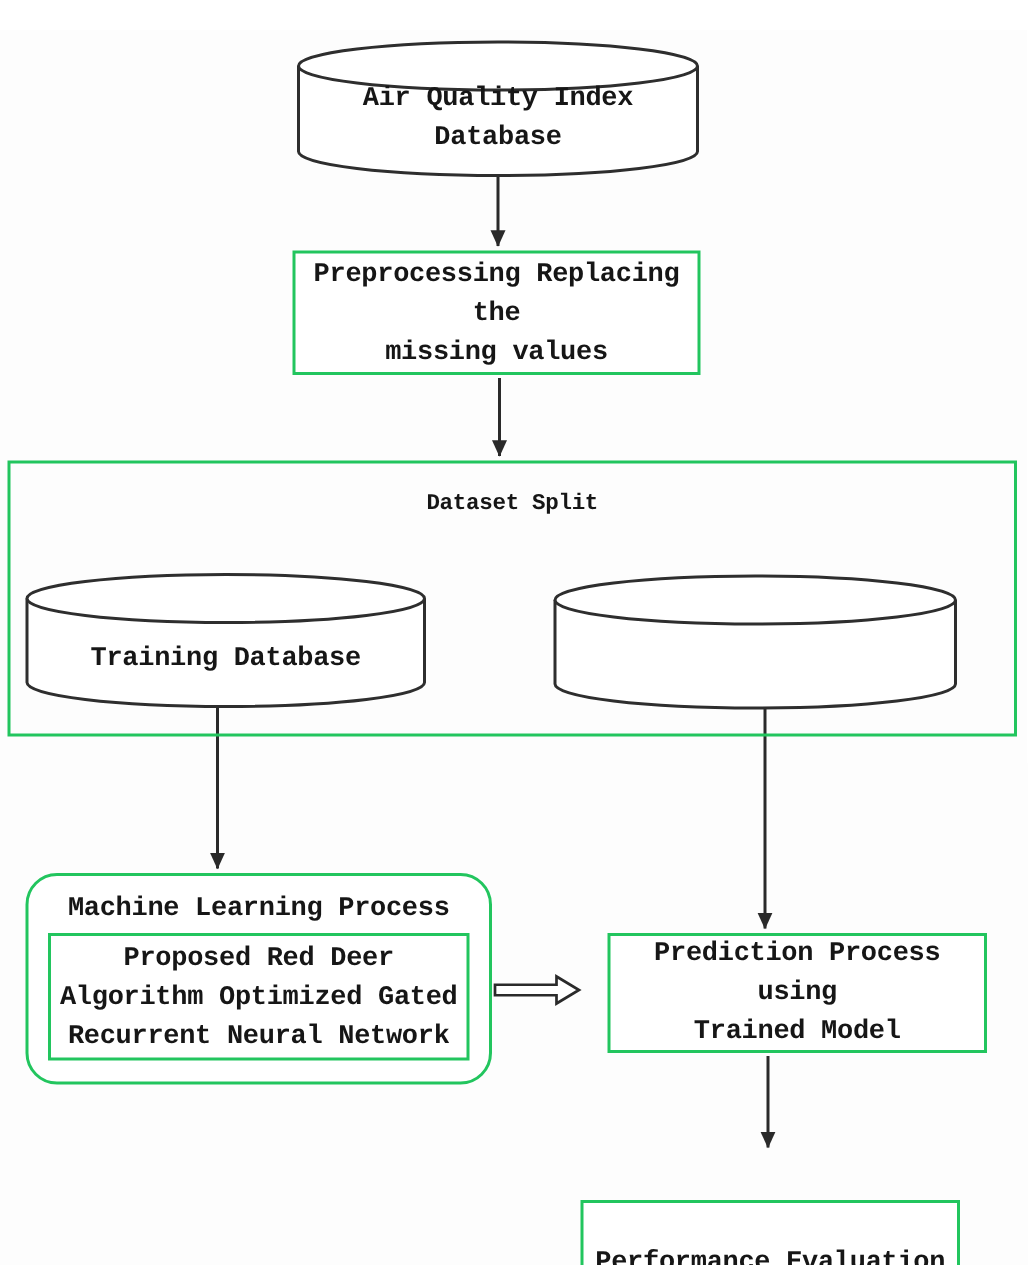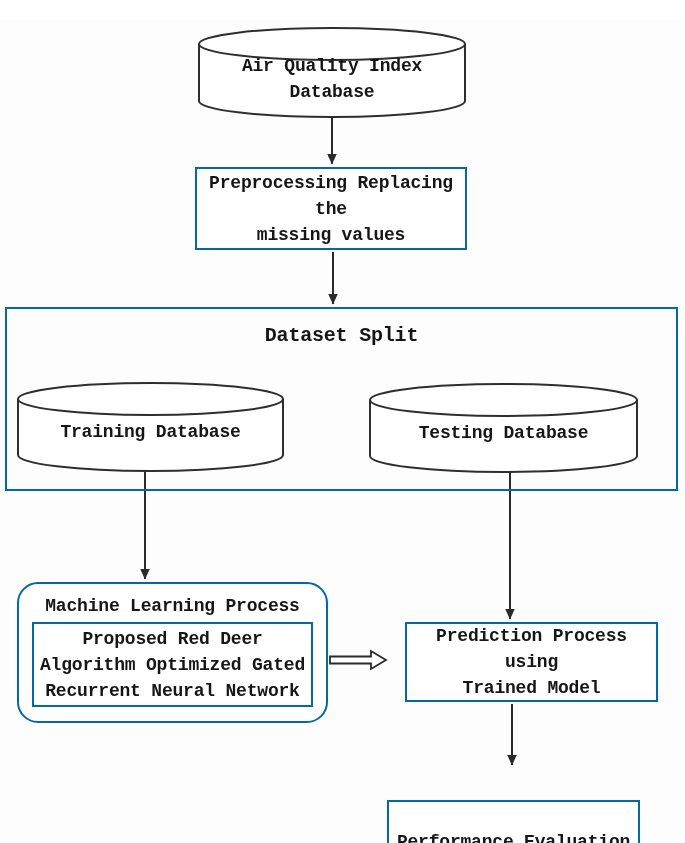--- a/index.html
+++ b/index.html
@@ -17,21 +17,21 @@
     margin-top: 20px;
   }
   #wires {
     position: absolute;
     left: 0; top: 0;
   }
   .node {
     position: absolute;
     box-sizing: border-box;
     background: #ffffff;
-    border: 2px solid #0369a1;
+    border: 2px solid #22c55e;
     display: flex;
     align-items: center;
     justify-content: center;
   }
   .label {
     font-weight: 700;
     color: #161616;
     font-size: 18px;
     line-height: 26px;
     text-align: center;
@@ -46,21 +46,21 @@
     background: transparent;
   }
   #dataset-split {
     background: transparent;
     border-width: 2.5px;
     align-items: flex-start;
     justify-content: center;
   }
   #dataset-split .label {
     margin-top: 14px;
-    font-size: 20px;
+    font-size: 15px;
   }
   #ml-outer {
     display: block;
     border-radius: 21px;
   }
   #ml-title {
     width: 100%;
     margin-top: 9px;
   }
   #ml-inner {
@@ -114,27 +114,24 @@
 
   <div class="node" style="left:195px; top:147px; width:272px; height:83px;">
     <div class="label">Preprocessing Replacing the
 missing values</div>
   </div>
 
   <div class="node" id="dataset-split" style="left:5px; top:287px; width:673px; height:184px;">
     <div class="label">Dataset Split</div>
   </div>
 
-  <div class="cyl-label" style="left:18px; top:392px; width:265px; height:40px;">
+  <div class="cyl-label" style="left:18px; top:392px; width:265px; height:40px;align-items:flex-end;">
     <div class="label">Training Database</div>
   </div>
 
-  <div class="cyl-label" style="left:370px; top:393px; width:267px; height:40px;">
-    <div class="label">Testing Database</div>
-  </div>
 
   <div class="node" id="ml-outer" style="left:17px; top:562px; width:311px; height:141px;">
     <div class="label" id="ml-title">Machine Learning Process</div>
     <div class="node" id="ml-inner">
       <div class="label">Proposed Red Deer
 Algorithm Optimized Gated
 Recurrent Neural Network</div>
     </div>
   </div>
 

